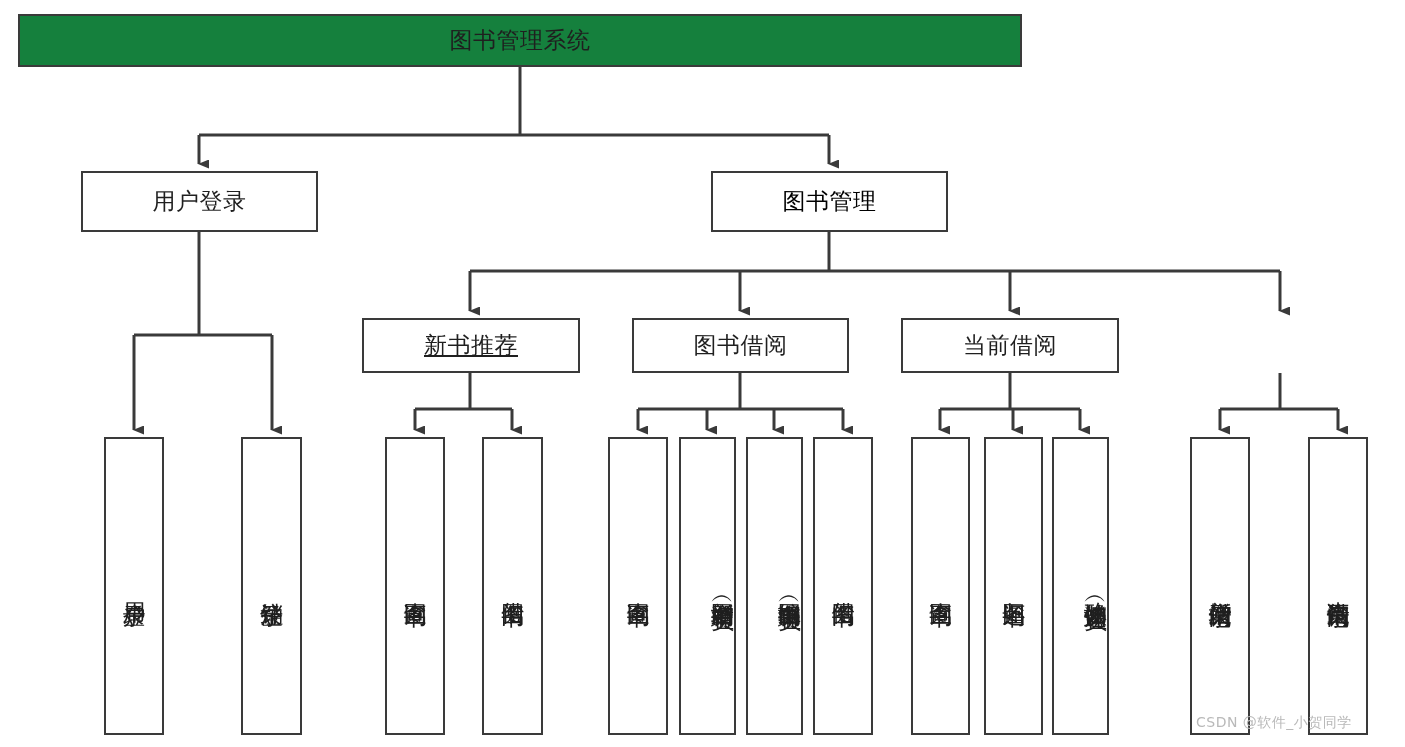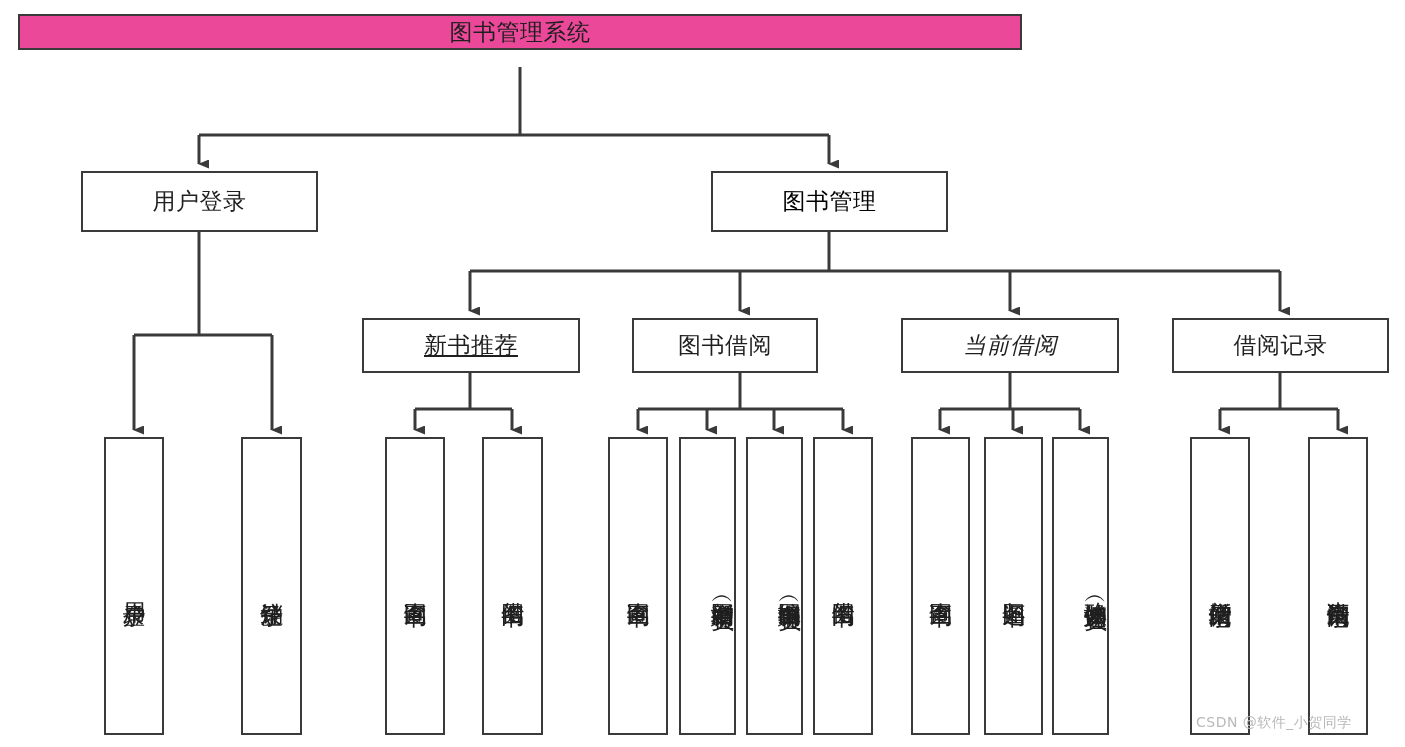--- a/index.html
+++ b/index.html
@@ -114,42 +114,39 @@
       <path d="M1013,409 L1013,430" marker-end="url(#arrow)"></path>
       <path d="M1080,409 L1080,430" marker-end="url(#arrow)"></path>
 
       <path d="M1280,373 L1280,409"></path>
       <path d="M1220,409 L1338,409"></path>
       <path d="M1220,409 L1220,430" marker-end="url(#arrow)"></path>
       <path d="M1338,409 L1338,430" marker-end="url(#arrow)"></path>
     </g>
   </svg>
 
-  <div class="node horiz root" style="left: 18px; top: 14px; width: 1004px; height: 36px; border-color: rgb(58, 58, 58); background: #ec4899; color: rgb(31, 31, 31);">
+  <div class="node horiz root" style="left: 18px; top: 14px; width: 1004px; height: 53px; border-color: rgb(58, 58, 58); background: #15803d; color: rgb(31, 31, 31);">
     <span>图书管理系统</span>
   </div>
 
   <div class="node horiz" style="left: 81px; top: 171px; width: 237px; height: 61px; border-color: rgb(58, 58, 58); background: rgb(255, 255, 255); color: rgb(31, 31, 31);">
     <span>用户登录</span>
   </div>
   <div class="node horiz" style="left: 711px; top: 171px; width: 237px; height: 61px; border-color: rgb(58, 58, 58); background: rgb(255, 255, 255); color: #000000;">
     <span>图书管理</span>
   </div>
 
   <div class="node horiz" style="left: 362px; top: 318px; width: 218px; height: 55px; border-color: rgb(58, 58, 58); background: rgb(255, 255, 255); color: rgb(31, 31, 31); text-decoration: underline;">
     <span>新书推荐</span>
   </div>
-  <div class="node horiz" style="left: 632px; top: 318px; width: 186px; height: 55px; border-color: rgb(58, 58, 58); background: rgb(255, 255, 255); color: rgb(31, 31, 31); text-align: center;">
+  <div class="node horiz" style="left: 632px; top: 318px; width: 217px; height: 55px; border-color: rgb(58, 58, 58); background: rgb(255, 255, 255); color: rgb(31, 31, 31); text-align: center;">
     <span>图书借阅</span>
   </div>
-  <div class="node horiz" style="left: 901px; top: 318px; width: 218px; height: 55px; border-color: rgb(58, 58, 58); background: rgb(255, 255, 255); color: rgb(31, 31, 31); font-style: italic;">
+  <div class="node horiz" style="left: 901px; top: 318px; width: 218px; height: 55px; border-color: rgb(58, 58, 58); background: rgb(255, 255, 255); color: rgb(31, 31, 31);">
     <span>当前借阅</span>
-  </div>
-  <div class="node horiz" style="left: 1172px; top: 318px; width: 217px; height: 55px; border-color: rgb(58, 58, 58); background: rgb(255, 255, 255); color: rgb(31, 31, 31);">
-    <span>借阅记录</span>
   </div>
 
   <div class="node vert centered" style="left: 104px; top: 437px; width: 60px; height: 298px; border-color: rgb(58, 58, 58); background: rgb(255, 255, 255); color: rgb(31, 31, 31);">
     <span>用户登录</span>
   </div>
   <div class="node vert centered" style="left: 241px; top: 437px; width: 61px; height: 298px; border-color: rgb(58, 58, 58); background: rgb(255, 255, 255); color: rgb(31, 31, 31);">
     <span>注销登录</span>
   </div>
   <div class="node vert centered" style="left: 385px; top: 437px; width: 60px; height: 298px; border-color: rgb(58, 58, 58); background: rgb(255, 255, 255); color: rgb(31, 31, 31);">
     <span>查询图书</span>

